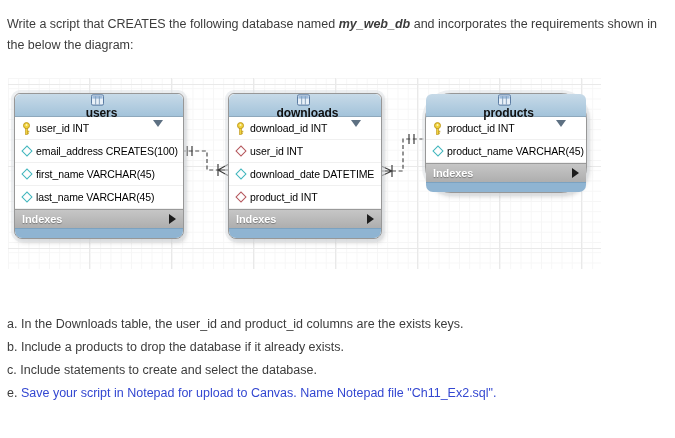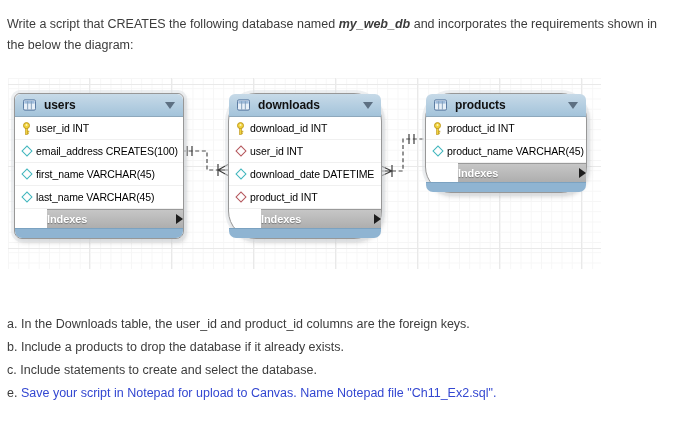--- a/index.html
+++ b/index.html
@@ -24,45 +24,45 @@
   
   .connectors{position:absolute;left:0;top:0;width:675px;height:438px;pointer-events:none;}
   .conn-line{fill:none;stroke:#4c4c4c;stroke-width:1.2;stroke-dasharray:4 2.6;}
   .conn-mark{fill:none;stroke:#3e3e3e;stroke-width:1.2;}
 
   
   .tbl{position:absolute;background:#fff;border:1px solid #979797;
        border-radius:6px 6px 8px 8px;
        box-shadow:0 0 0 3px rgba(222,226,230,0.55), 2px 3px 5px rgba(110,110,110,0.35);
        font-size:10.5px;letter-spacing:-0.1px;}
-  .tbl-hd{height:22px;display:flex;align-items:center;padding:0 8px;
+  .tbl-hd{height:22px;display:flex;align-items:center;padding:0 20px;
           background:linear-gradient(#c7dae8,#a3c3da);
-          border-bottom:1px solid #8ea8bc;border-radius:6px 6px 0 0;}
+          border-bottom:1px solid #8ea8bc;border-radius:6px 6px 0 0;flex-direction:column;}
   .tname{font-weight:bold;font-size:12px;color:#111;margin-left:5px;}
   .tri-dn{width:0;height:0;margin-left:auto;
           border-left:5px solid transparent;border-right:5px solid transparent;
           border-top:7px solid #5d7082;}
   .row{height:22px;display:flex;align-items:center;padding:0 5px;
        border-bottom:1px solid #f0f0f0;color:#000;white-space:nowrap;}
   .row:last-child{border-bottom:none;}
   .icn{display:inline-flex;width:13px;justify-content:center;margin-right:3px;flex:none;}
   .diamond{width:6px;height:6px;background:#fdfdfd;transform:rotate(45deg);}
   .d-cyan{border:1.5px solid #3fb6bd;}
   .d-red{border:1.5px solid #b5575c;}
-  .tbl-ix{height:18px;display:flex;align-items:center;padding:0 0;
+  .tbl-ix{height:18px;display:flex;align-items:center;padding:0 7px;
           background:linear-gradient(#c6c6c6,#aeaeae);border-top:1px solid #9a9a9a;
-          color:#fff;font-weight:bold;font-size:11px;text-shadow:0 1px 1px rgba(0,0,0,0.35);margin-left:32px;}
+          color:#fff;font-weight:bold;font-size:11px;text-shadow:0 1px 1px rgba(0,0,0,0.35);}
   .tri-rt{width:0;height:0;margin-left:auto;
           border-top:5px solid transparent;border-bottom:5px solid transparent;
           border-left:7px solid #1d1d1d;}
   .tbl-ft{height:9px;background:#8fb4d2;border-top:1px solid #7ba2c1;
           border-radius:0 0 7px 7px;}
 
   #tbl-users{left:14px;top:93px;width:168px;}
-  #tbl-downloads{left:228px;top:93px;width:152px;border-radius:28px;}
+  #tbl-downloads{left:228px;top:93px;width:152px;}
   #tbl-products{left:425px;top:93px;width:160px;border-radius:26px;}
 
   
   .reqs{position:absolute;left:7px;top:313px;width:660px;
         font-size:12.5px;line-height:23px;color:#3c3c3c;}
   .req-link{color:#3347d1;}
 </style>
 </head>
 <body>
 
@@ -215,19 +215,19 @@
       <span>product_name VARCHAR(45)</span>
     </div>
     <div class="tbl-ix">
       <span>Indexes</span>
       <span class="tri-rt"></span>
     </div>
     <div class="tbl-ft"></div>
   </div>
 
   <div class="reqs">
-    <div><span>a.</span> <span>In the Downloads table, the user_id and product_id columns are the foreign keys.</span></div>
+    <div><span>a.</span> <span>In the Downloads table, the user_id and product_id columns are the exists keys.</span></div>
     <div><span>b.</span> <span>Include a products to drop the database if it already exists.</span></div>
     <div><span>c.</span> <span>Include statements to create and select the database.</span></div>
     <div><span>e.</span> <span class="req-link">Save your script in Notepad for upload to Canvas. Name Notepad file "Ch11_Ex2.sql".</span></div>
   </div>
 
 </div>
 
 </body></html>

